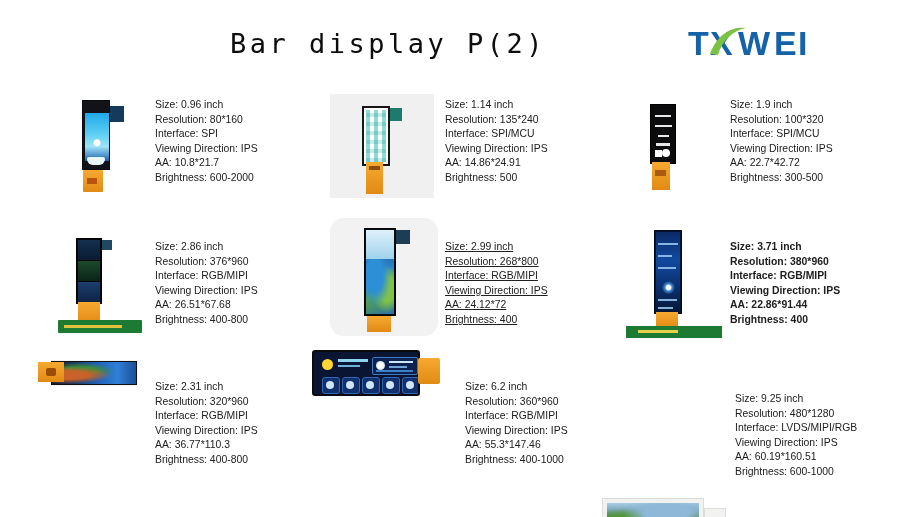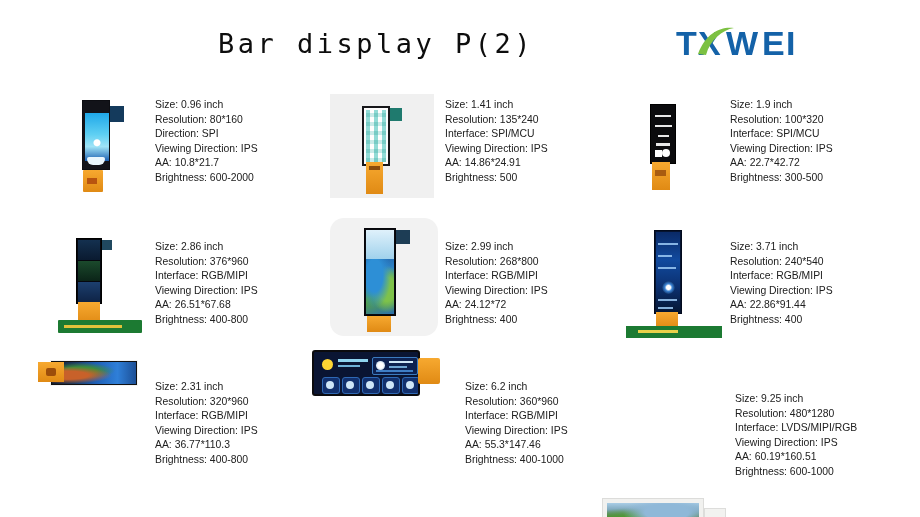--- a/index.html
+++ b/index.html
@@ -11,21 +11,21 @@
     width: 920px;
     height: 517px;
     font-family: "Liberation Sans", sans-serif;
     overflow: hidden;
     position: relative;
   }
 
   
   #page-header {
     position: absolute;
-    left: 0; top: 0;
+    left: 12px; top: 0;
     width: 768px; height: 88px;
   }
   #page-title {
     position: absolute;
     left: 218px;
     top: 28px;
     font-family: "DejaVu Sans Mono", "Liberation Mono", monospace;
     font-size: 27px;
     letter-spacing: 3.5px;
     color: #0d0d0d;
@@ -247,38 +247,38 @@
         <div class="scr-img"></div>
         <div class="scr-ship"></div>
       </div>
       <div class="tab"></div>
       <div class="fpc fpc1"></div>
       <div class="chip"></div>
     </div>
     <div class="spec-block" style="left:155px; top:10px;">
       <span class="spec-line">Size: 0.96 inch</span>
       <span class="spec-line">Resolution: 80*160</span>
-      <span class="spec-line">Direction: SPI</span>
+      <span class="spec-line">Interface: SPI</span>
       <span class="spec-line">Viewing Direction: IPS</span>
       <span class="spec-line">AA: 10.8*21.7</span>
       <span class="spec-line">Brightness: 600-2000</span>
     </div>
   </div>
 
   <div class="cell">
     <div class="shot" id="p2">
       <div class="scr">
         <div class="grid-pat"></div>
       </div>
       <div class="tab"></div>
       <div class="fpc fpc1"></div>
       <div class="chip"></div>
     </div>
     <div class="spec-block" style="left:445px; top:10px;">
-      <span class="spec-line">Size: 1.41 inch</span>
+      <span class="spec-line">Size: 1.14 inch</span>
       <span class="spec-line">Resolution: 135*240</span>
       <span class="spec-line">Interface: SPI/MCU</span>
       <span class="spec-line">Viewing Direction: IPS</span>
       <span class="spec-line">AA: 14.86*24.91</span>
       <span class="spec-line">Brightness: 500</span>
     </div>
   </div>
 
   <div class="cell">
     <div class="shot" id="p3">
@@ -327,21 +327,21 @@
 
   <div class="cell">
     <div class="shot" id="p5">
       <div class="scr">
         <div class="sky"></div>
         <div class="scene"></div>
       </div>
       <div class="tab"></div>
       <div class="fpc fpc1"></div>
     </div>
-    <div class="spec-block" style="left:445px; top:152px;">
+    <div class="spec-block" style="left:445px; top:152px;text-decoration:underline;">
       <span class="spec-line">Size: 2.99 inch</span>
       <span class="spec-line">Resolution: 268*800</span>
       <span class="spec-line">Interface: RGB/MIPI</span>
       <span class="spec-line">Viewing Direction: IPS</span>
       <span class="spec-line">AA: 24.12*72</span>
       <span class="spec-line">Brightness: 400</span>
     </div>
   </div>
 
   <div class="cell">
@@ -352,23 +352,23 @@
         <div class="row" style="top:24px; width:14px;"></div>
         <div class="row" style="top:36px; width:18px;"></div>
         <div class="disc"></div>
         <div class="row" style="top:68px; width:19px;"></div>
         <div class="row" style="top:76px; width:15px;"></div>
       </div>
       <div class="fpc fpc1"></div>
       <div class="pcb pcb1"></div>
       <div class="pcb-line"></div>
     </div>
-    <div class="spec-block" style="left:730px; top:152px;">
+    <div class="spec-block" style="left:730px; top:152px;font-weight:bold;">
       <span class="spec-line">Size: 3.71 inch</span>
-      <span class="spec-line">Resolution: 240*540</span>
+      <span class="spec-line">Resolution: 380*960</span>
       <span class="spec-line">Interface: RGB/MIPI</span>
       <span class="spec-line">Viewing Direction: IPS</span>
       <span class="spec-line">AA: 22.86*91.44</span>
       <span class="spec-line">Brightness: 400</span>
     </div>
   </div>
 
   <div class="cell">
     <div class="shot" id="p7">
       <div class="scr">

